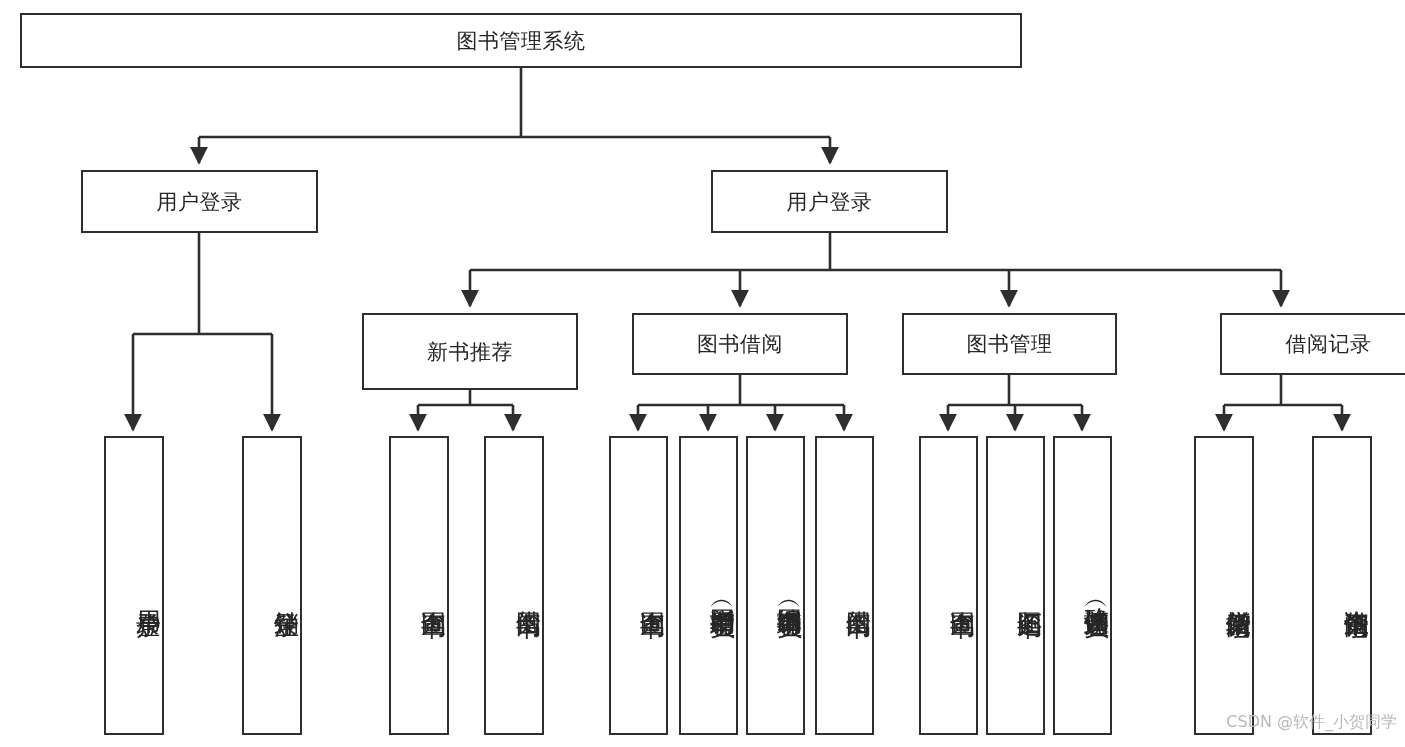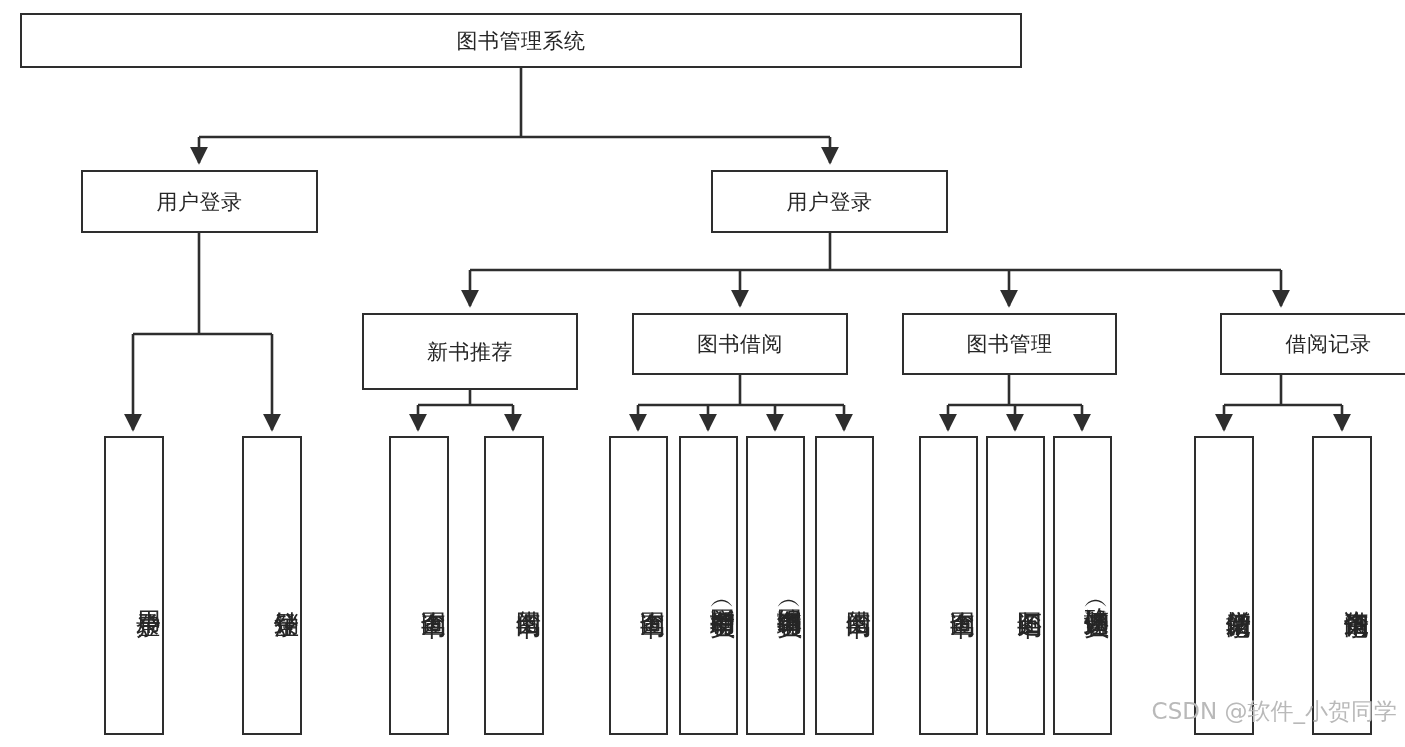--- a/index.html
+++ b/index.html
@@ -51,22 +51,22 @@
     align-items: flex-start;
     justify-content: center;
   }
   .node-v .vtext {
     writing-mode: vertical-rl;
     text-orientation: upright;
   }
   .watermark {
     position: absolute;
     right: 8px;
-    bottom: 20px;
-    font-size: 23px;
+    bottom: 14px;
+    font-size: 16px;
     color: #b9b9b9;
     white-space: nowrap;
     z-index: 5;
   }
 </style>
 </head>
 <body>
 
 <div id="canvas">
 

